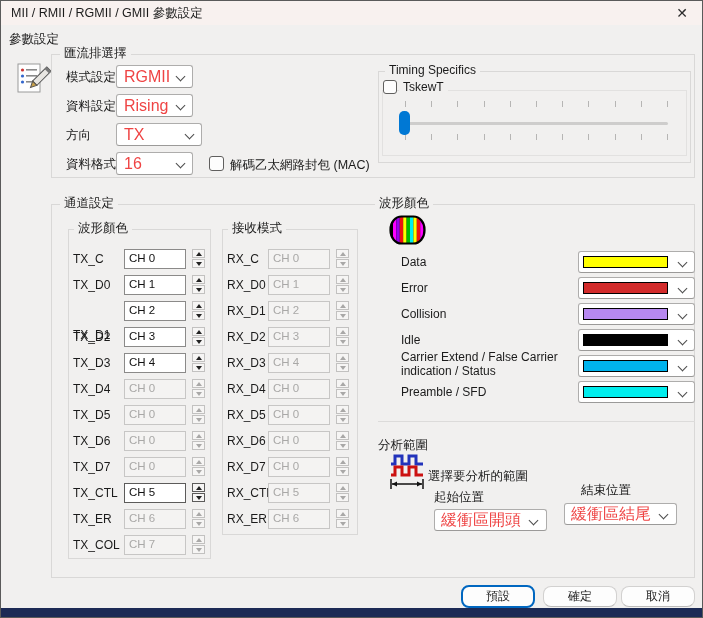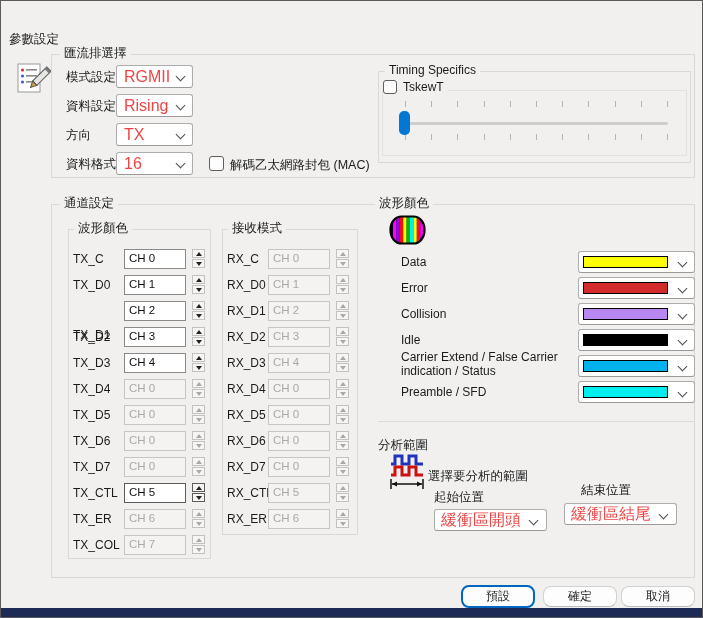--- a/index.html
+++ b/index.html
@@ -58,20 +58,24 @@
   .btn.default{height:23px;border:2px solid #0067C0;line-height:19px;}
   #bottomstrip{position:absolute;left:0;right:0;bottom:0;height:9px;background:#1C2A55;}
   .hline{position:absolute;height:1px;background:#dcdbda;}
   svg{display:block;}
 </style>
 </head>
 <body>
 
 <div id="window">
 
+  <div id="titlebar">
+    <span id="title">MII / RMII / RGMII / GMII 參數設定</span>
+    <span id="closebtn">✕</span>
+  </div>
 
   <div class="lbl" style="left:8px;top:30px;">參數設定</div>
 
   <div class="abs" style="left:11px;top:58px;">
     <svg width="40" height="40" viewBox="0 0 40 40">
       <rect x="6" y="5" width="22" height="28" fill="#fefefe" stroke="#9a9a9a"></rect>
       <circle cx="10.5" cy="11" r="1.6" fill="#cc3333"></circle>
       <rect x="14" y="10" width="11" height="1.6" fill="#8a8a8a"></rect>
       <circle cx="10.5" cy="17" r="1.6" fill="#3366cc"></circle>
       <rect x="14" y="16" width="11" height="1.6" fill="#8a8a8a"></rect>
@@ -94,21 +98,21 @@
     <span class="chev" style="right:8px;top:7px;"></span>
   </div>
 
   <div class="lbl" style="left:65px;top:97px;">資料設定</div>
   <div class="combo" style="left:115px;top:93px;width:77px;height:23px;">
     <span class="val">Rising</span>
     <span class="chev" style="right:8px;top:7px;"></span>
   </div>
 
   <div class="lbl" style="left:65px;top:126px;">方向</div>
-  <div class="combo" style="left:115px;top:122px;width:77px;height:23px;">
+  <div class="combo" style="left:115px;top:122px;width:86px;height:23px;">
     <span class="val">TX</span>
     <span class="chev" style="right:8px;top:7px;"></span>
   </div>
 
   <div class="lbl" style="left:65px;top:155px;">資料格式</div>
   <div class="combo" style="left:115px;top:151px;width:77px;height:23px;">
     <span class="val">16</span>
     <span class="chev" style="right:8px;top:7px;"></span>
   </div>
 

